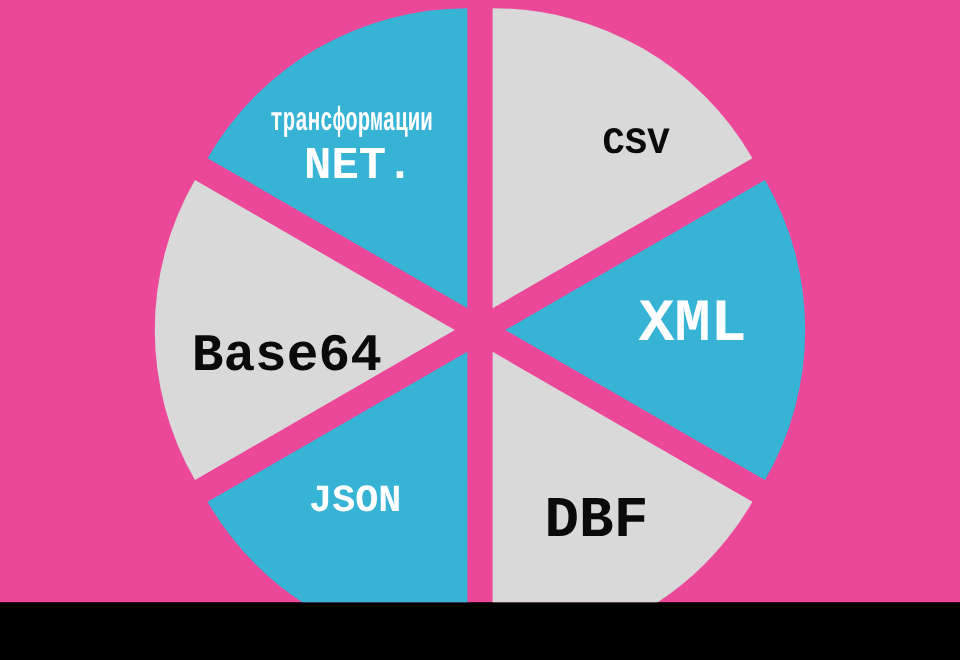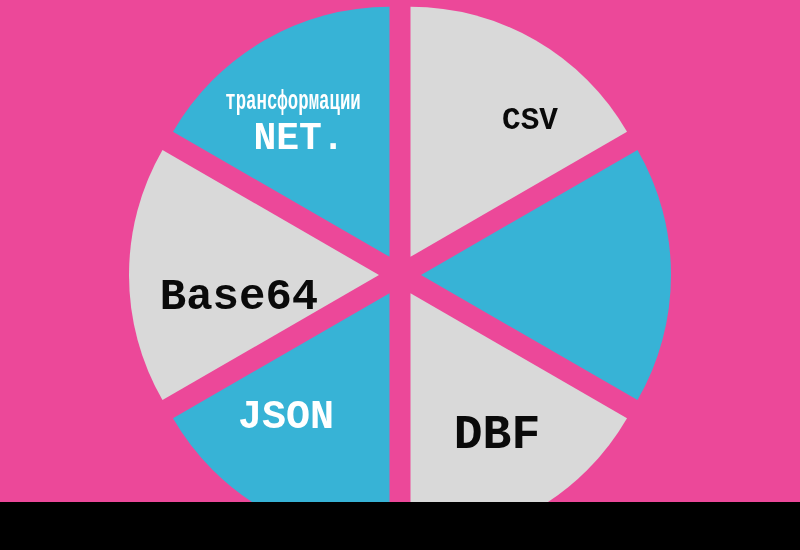--- a/index.html
+++ b/index.html
@@ -55,22 +55,22 @@
   }
   .label-xml {
     left: 577px; top: 271px;
     font-size: 50px;
   }
   .label-dbf {
     left: 497px; top: 435px;
     font-size: 48px;
   }
   .label-json {
-    left: 286px; top: 418px;
-    font-size: 40px;
+    left: 296px; top: 418px;
+    font-size: 32px;
   }
   .label-base64 {
     left: 239px; top: 273px;
     font-size: 44px;
     margin-top: 24px;
   }
 </style>
 </head>
 <body>
 
@@ -82,18 +82,19 @@
       <path d="M 400 275 L 616.51 400.00 A 250 250 0 0 0 616.51 150.00 Z" fill="#37B3D6" transform="translate(21.00 0.00)"></path>
       <path d="M 400 275 L 400.00 525.00 A 250 250 0 0 0 616.51 400.00 Z" fill="#D9D9D9" transform="translate(10.50 18.19)"></path>
       <path d="M 400 275 L 183.49 400.00 A 250 250 0 0 0 400.00 525.00 Z" fill="#37B3D6" transform="translate(-10.50 18.19)"></path>
       <path d="M 400 275 L 183.49 150.00 A 250 250 0 0 0 183.49 400.00 Z" fill="#D9D9D9" transform="translate(-21.00 -0.00)"></path>
     </svg>
 
   <div class="labels">
     <div class="seg-label label-light label-net-sub">трансформации</div>
     <div class="seg-label label-light label-net">NET.</div>
     <div class="seg-label label-dark label-csv">CSV</div>
+    <div class="seg-label label-light label-xml">XML</div>
     <div class="seg-label label-dark label-dbf">DBF</div>
     <div class="seg-label label-light label-json">JSON</div>
     <div class="seg-label label-dark label-base64">Base64</div>
   </div>
 
 </div>
 
 </body></html>

